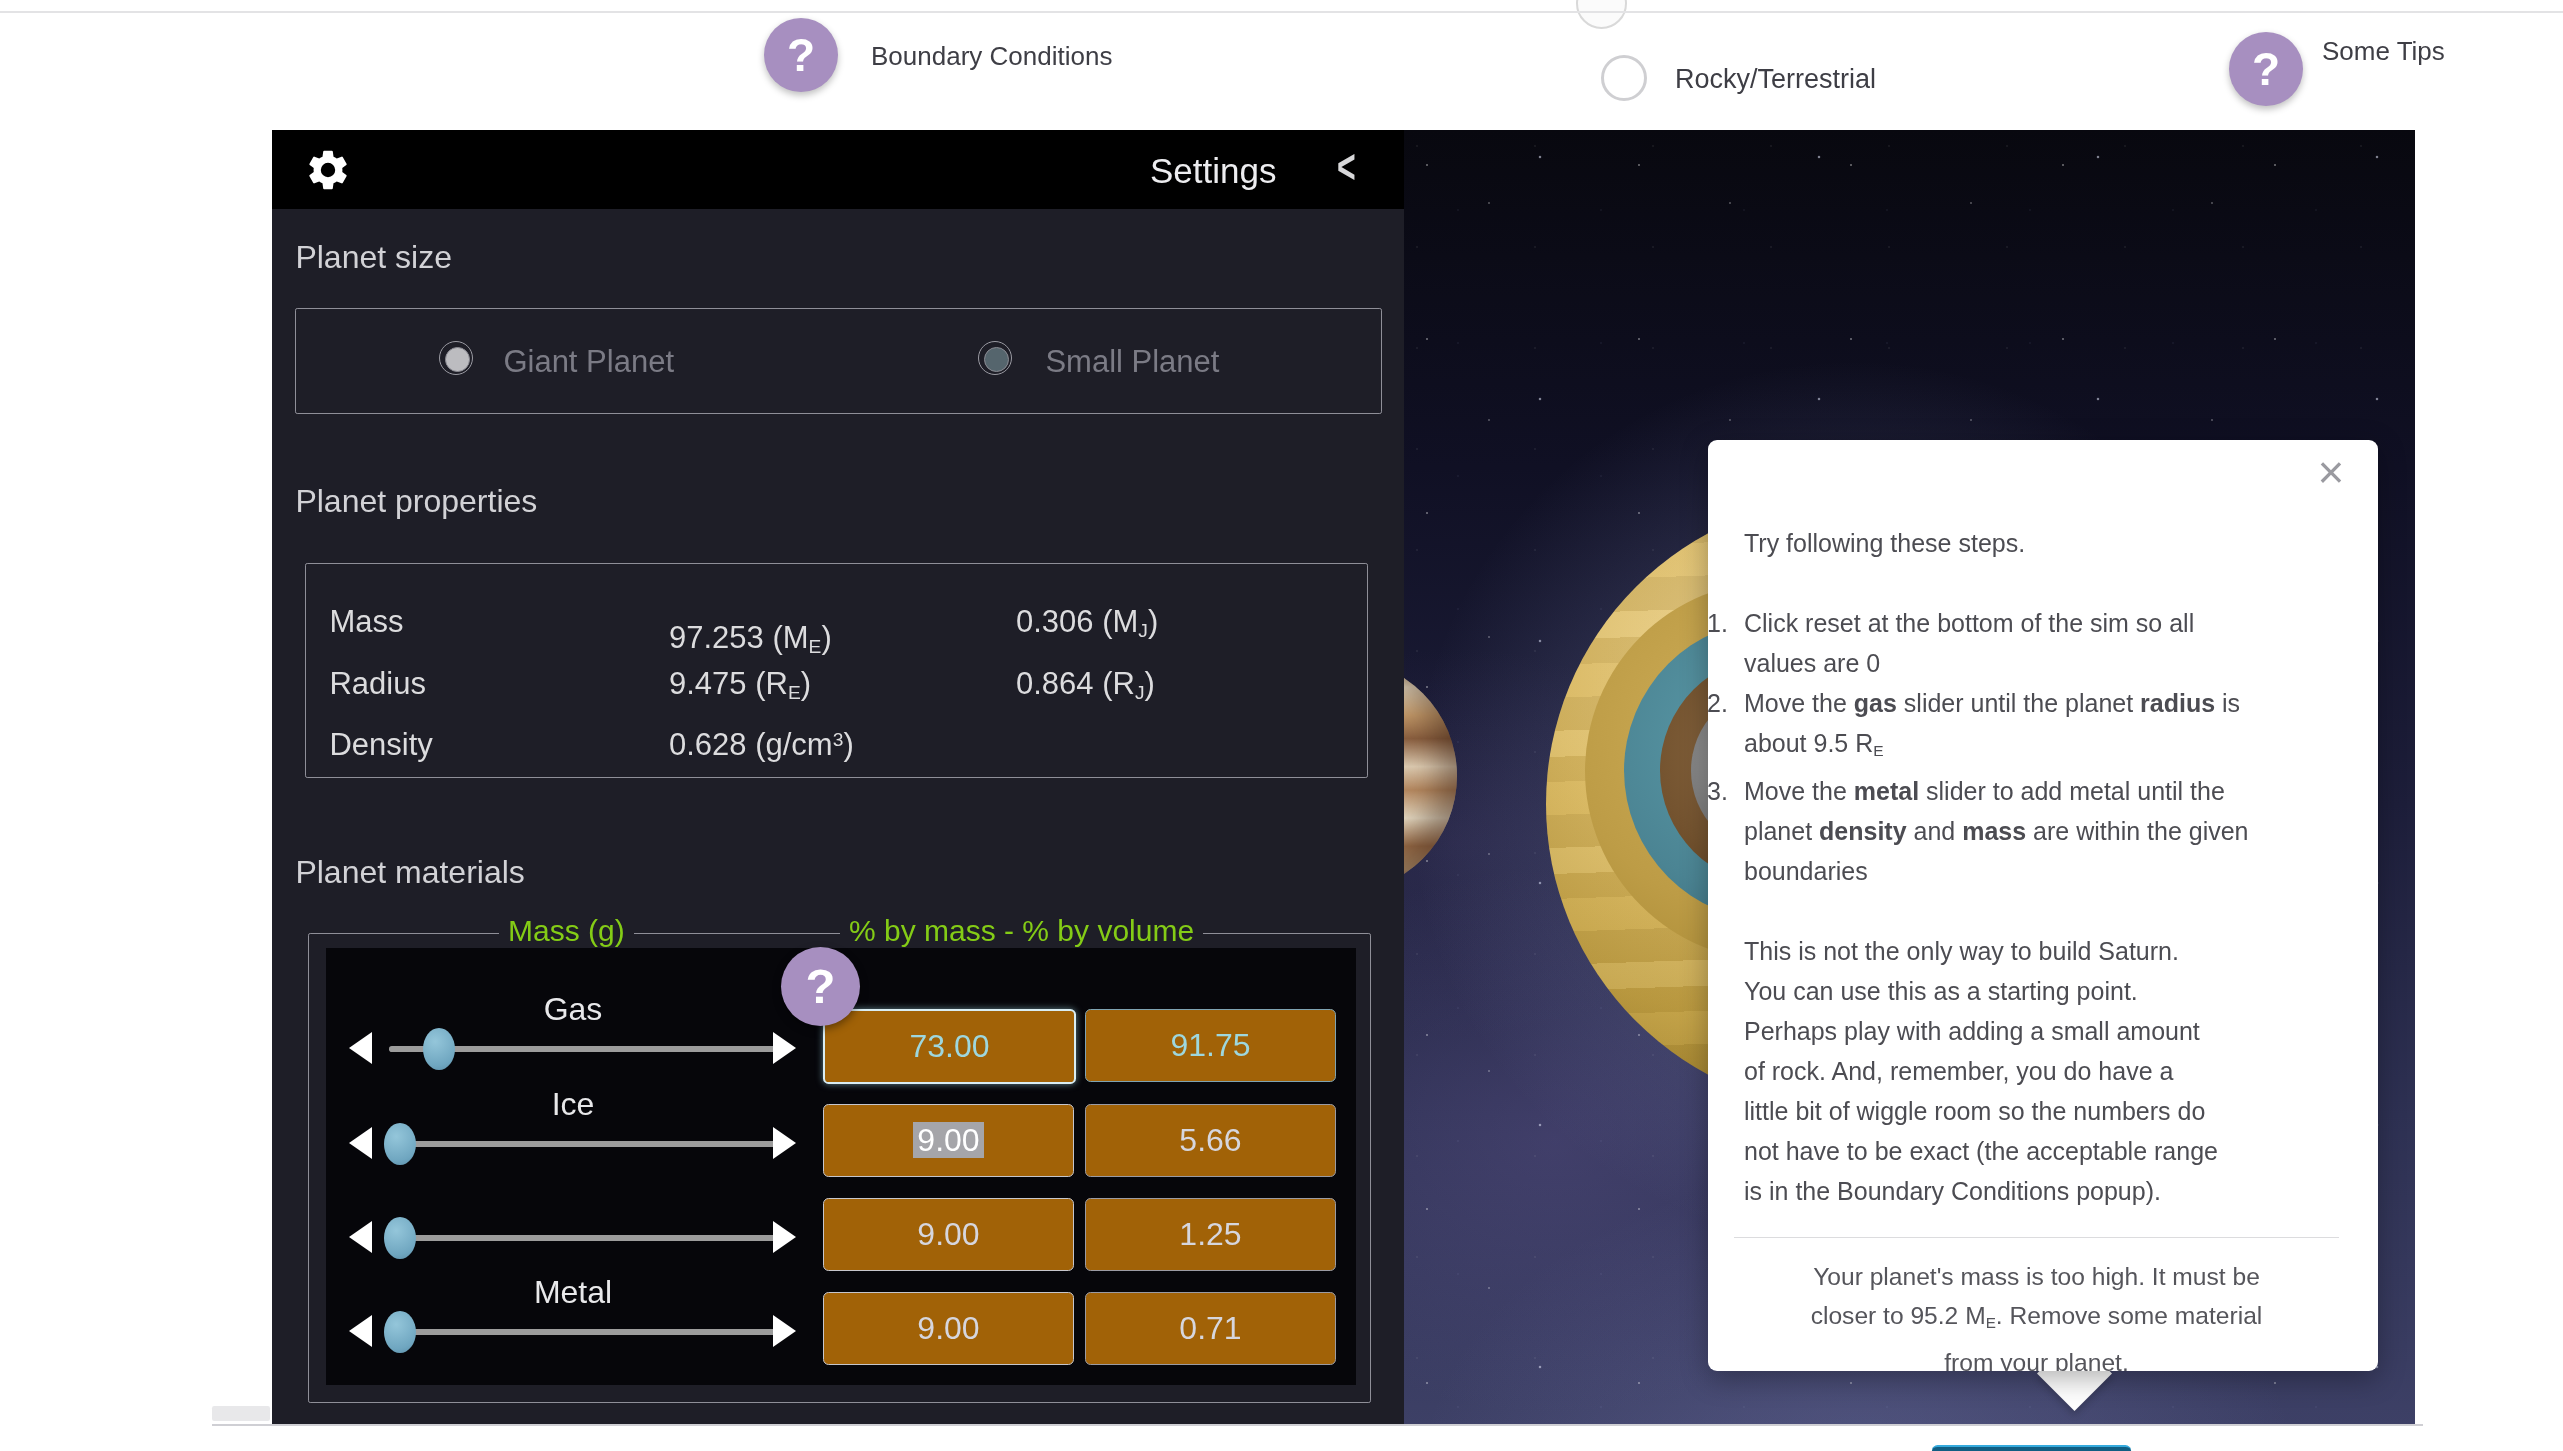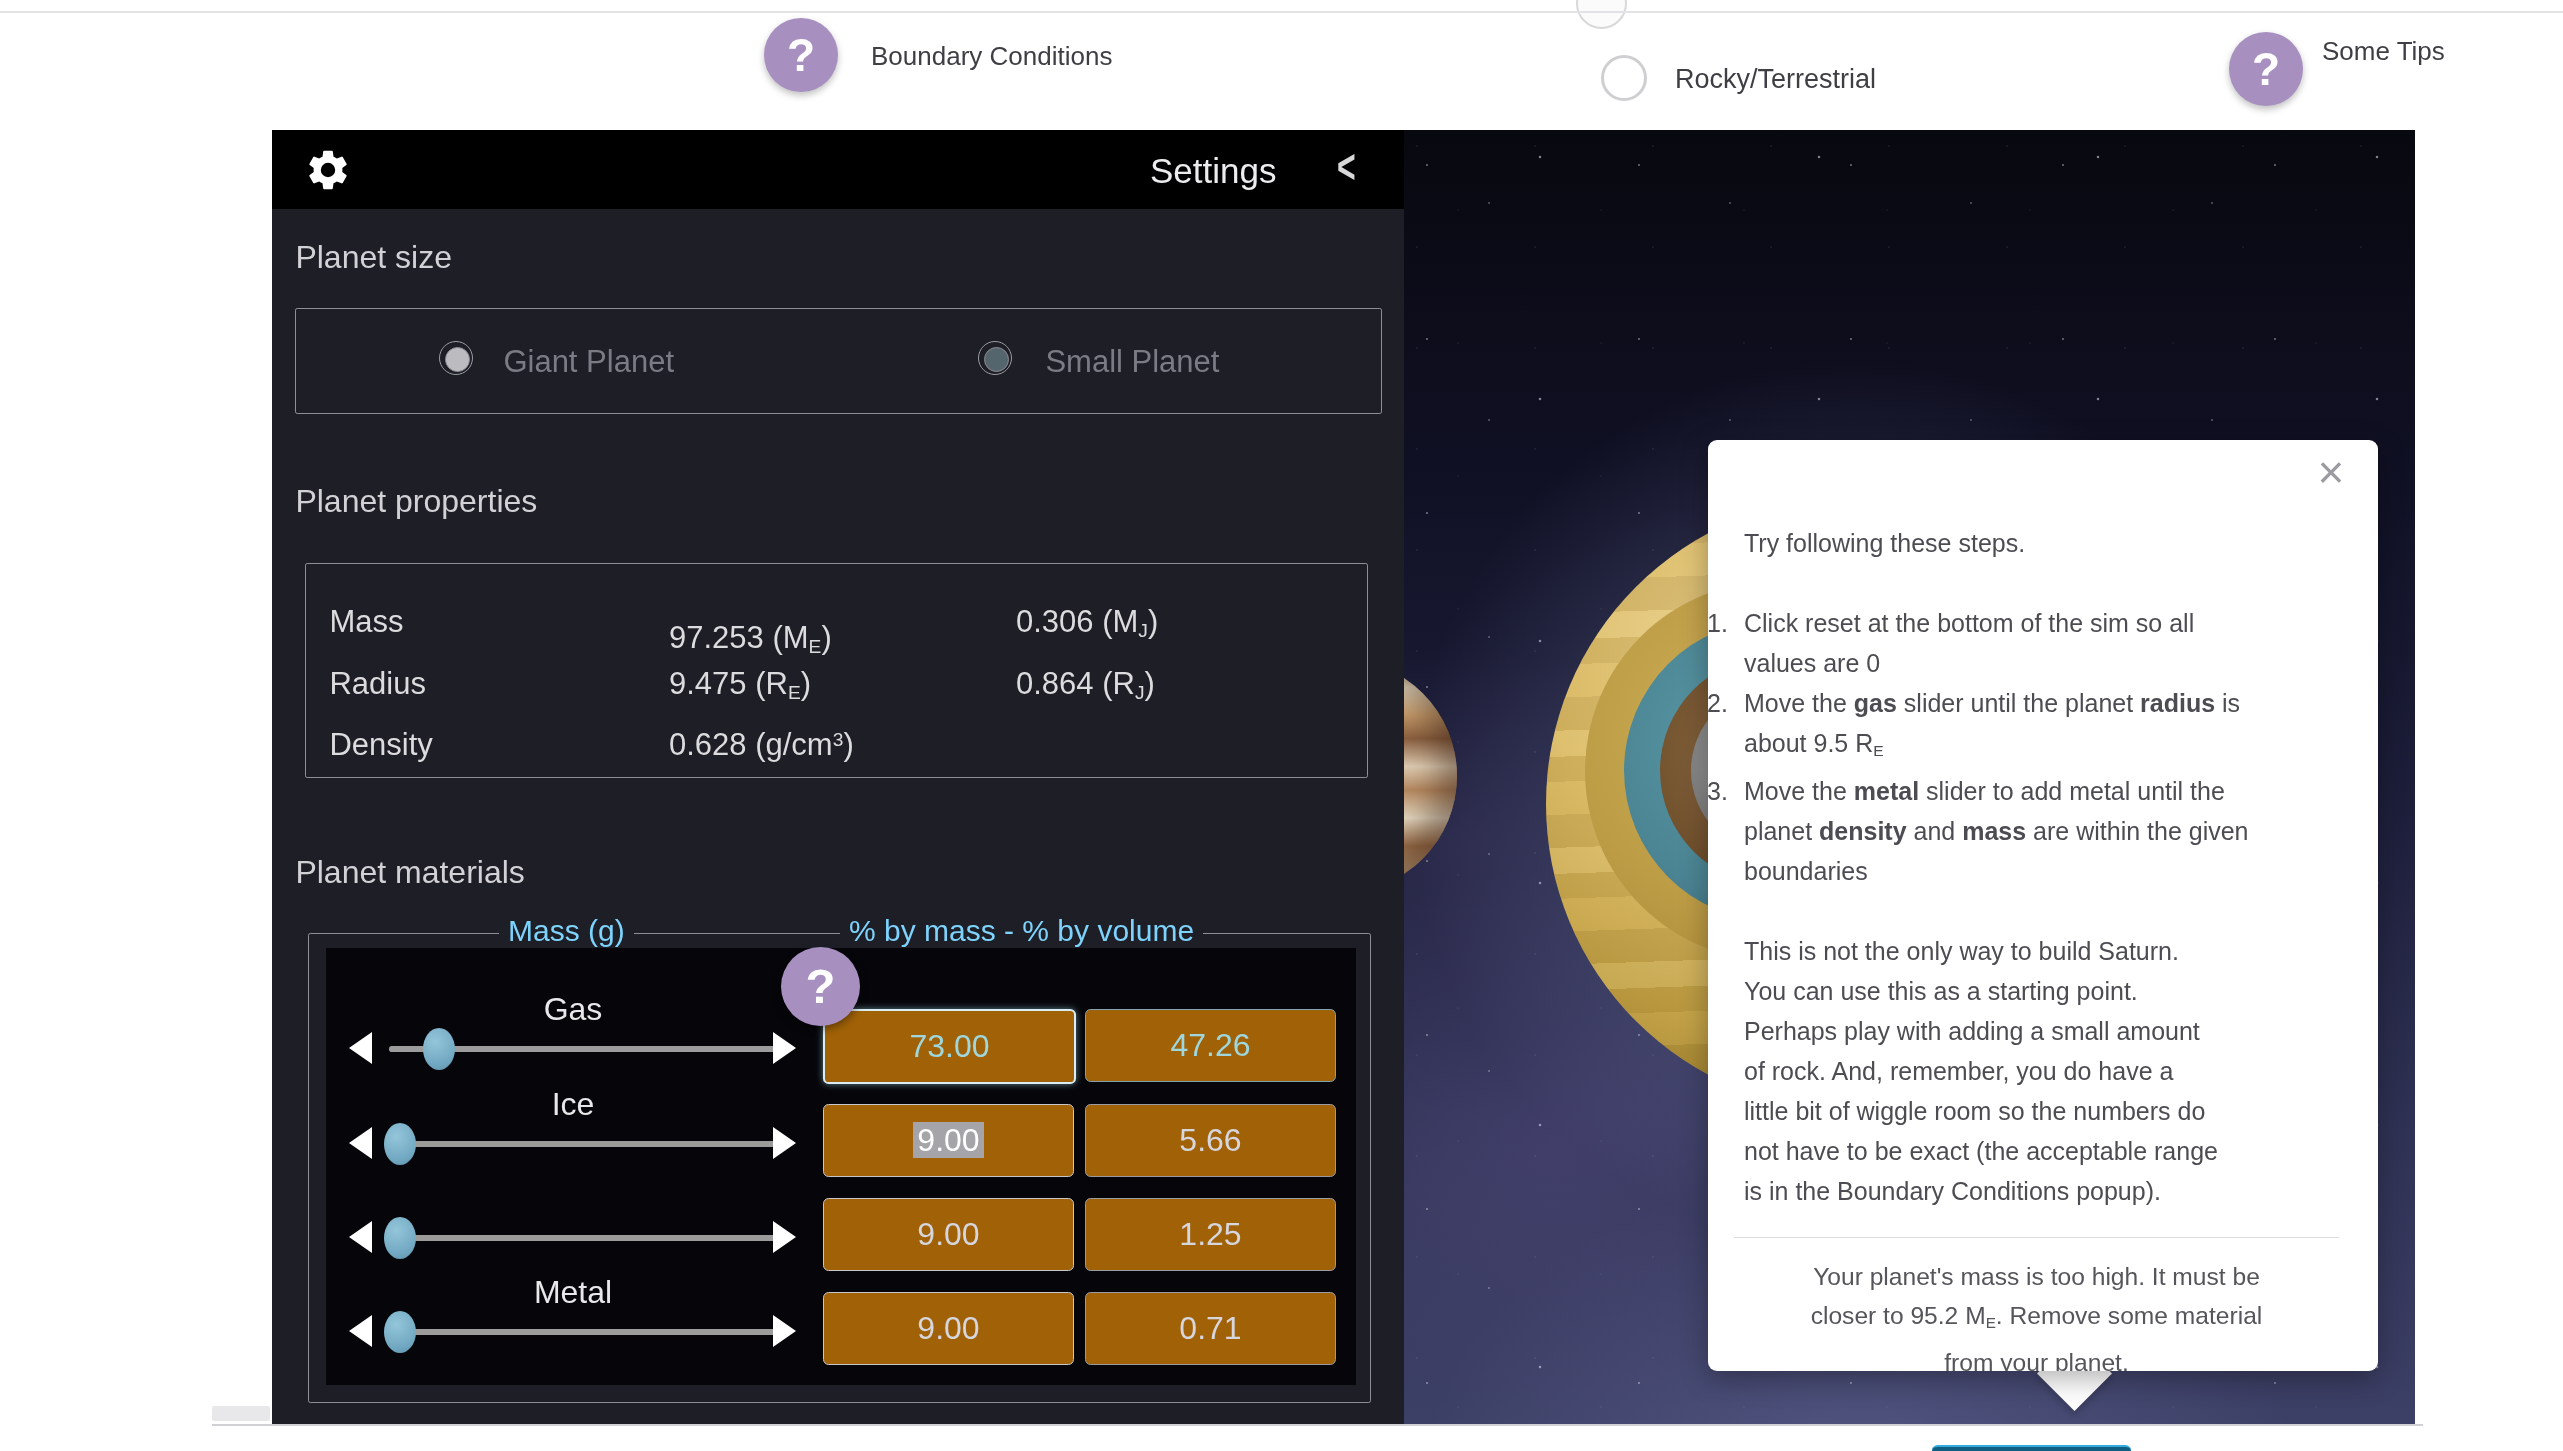--- a/index.html
+++ b/index.html
@@ -76,21 +76,21 @@
   .psize-radio.sel .dot{background:#bcbcc0;}
   .psize-radio.unsel .dot{background:#55656d;}
   .psize-label{position:absolute;color:#7b7b85;font-size:31px;}
   .prop-label{position:absolute;color:#dcdcde;font-size:31px;}
   .prop-val{position:absolute;color:#dcdcde;font-size:31px;white-space:pre-line;}
   .sub{font-size:.62em;vertical-align:-0.28em;}
   .sup{font-size:.62em;vertical-align:.45em;}
 
   
   .legend-text{position:absolute;top:-20px;background:#1e1e27;padding:0 9px;
-    color:#7dd3fc;font-size:30px;}
+    color:#84cc16;font-size:30px;}
   .mat-black{position:absolute;left:17px;top:14px;width:1030px;height:437px;background:#06060a;}
   .mat-row{position:absolute;left:52px;width:1030px;height:94px;}
   .mat-label{position:absolute;left:25px;top:0;width:448px;text-align:center;
     color:#e8e8ea;font-size:32px;}
   .arrow-l{position:absolute;left:25px;top:41px;width:0;height:0;
     border-top:16px solid transparent;border-bottom:16px solid transparent;
     border-right:23.4px solid #ffffff;}
   .arrow-r{position:absolute;left:449px;top:41px;width:0;height:0;
     border-top:16px solid transparent;border-bottom:16px solid transparent;
     border-left:23.4px solid #ffffff;}
@@ -208,21 +208,21 @@
     <div class="mat-black"></div>
   </div>
 
   <div class="mat-row" style="top:861px;">
     <div class="mat-label">Gas</div>
     <div class="arrow-l"></div>
     <div class="track"></div>
     <div class="thumb" style="left:99px;"></div>
     <div class="arrow-r"></div>
     <div class="valbox box-mass box-focus teal-text">73.00</div>
-    <div class="valbox box-vol box-vol-teal teal-text">47.26</div>
+    <div class="valbox box-vol box-vol-teal teal-text">91.75</div>
   </div>
   <div class="mat-row" style="top:956px;">
     <div class="mat-label">Ice</div>
     <div class="arrow-l"></div>
     <div class="track"></div>
     <div class="thumb" style="left:60px;"></div>
     <div class="arrow-r"></div>
     <div class="valbox box-mass">
       <span class="sel-highlight">9.00</span>
     </div>

